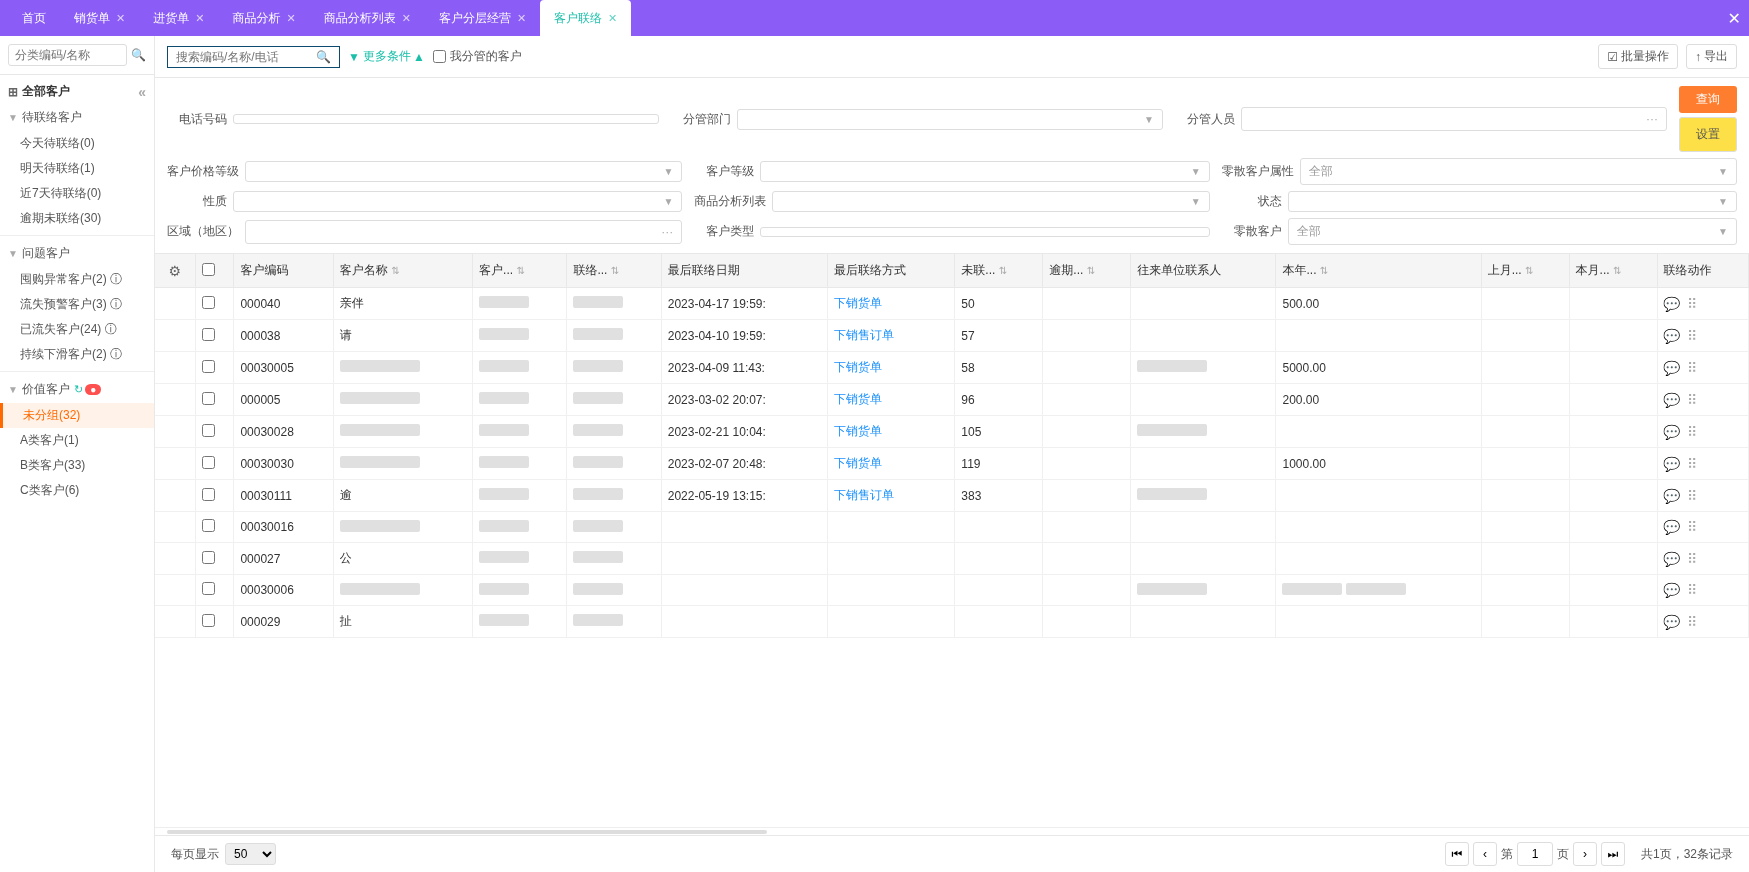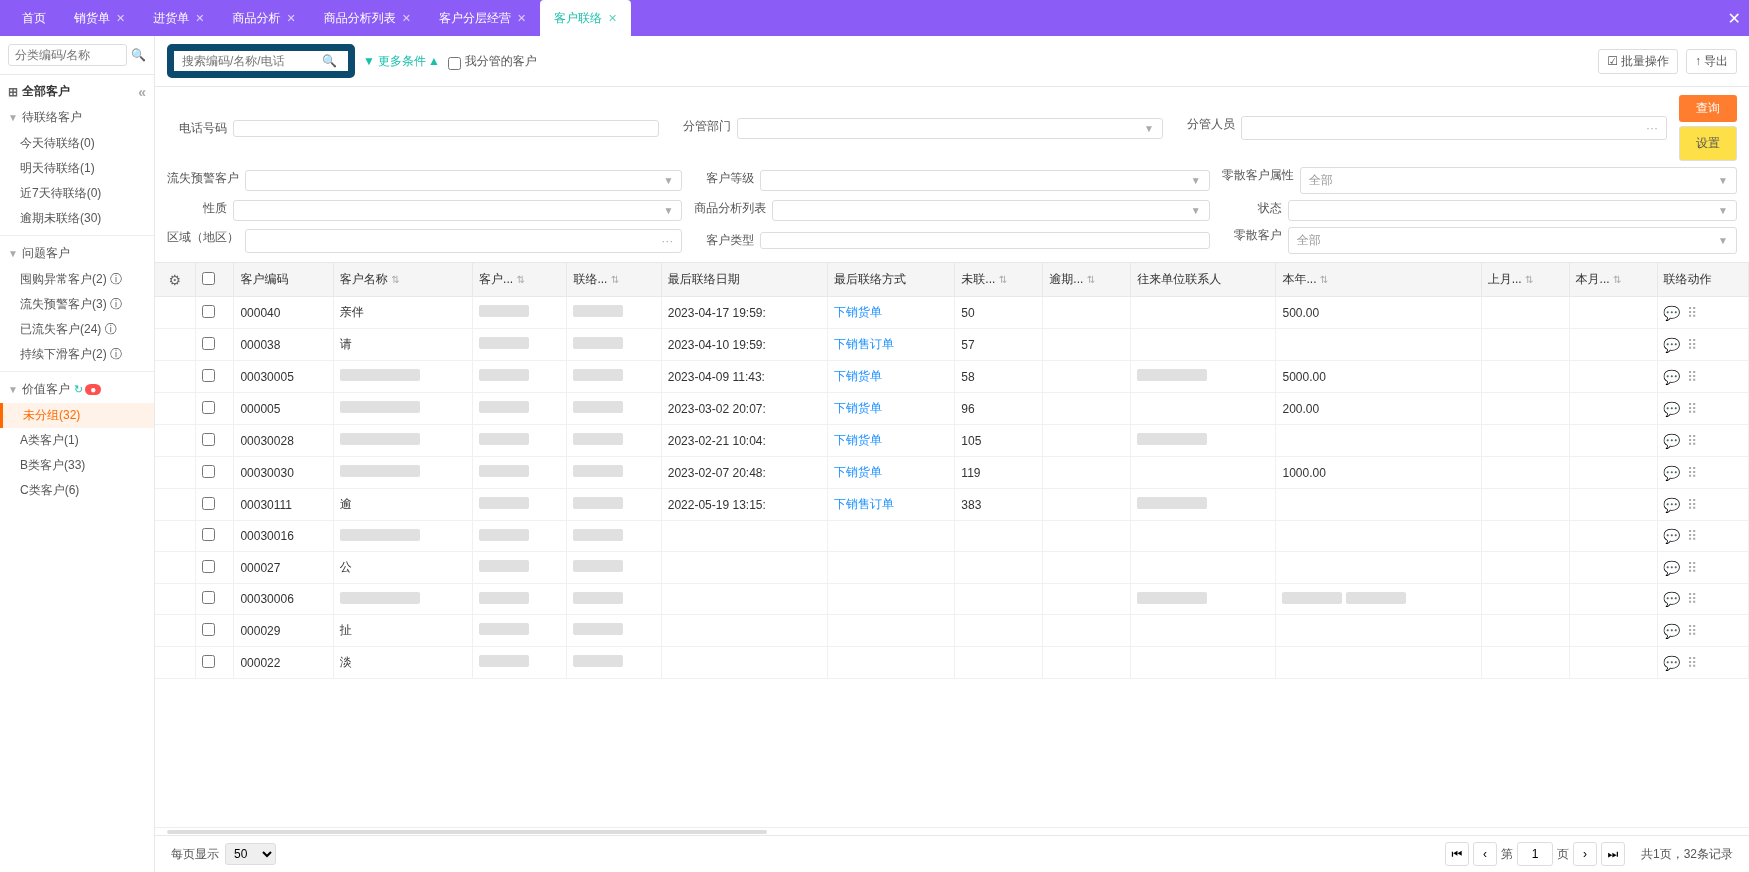--- a/index.html
+++ b/index.html
@@ -133,42 +133,42 @@
       border-bottom: 1px solid #e8e8e8;
       padding: 8px 12px;
       display: flex;
       align-items: center;
       flex-wrap: wrap;
       gap: 8px;
     }
     .filter-toolbar .search-box {
       display: flex;
       align-items: center;
-      border: 7px solid #0c4a6e;
-      border-radius: 5px;
+      border: 1px solid #0c4a6e;
+      border-radius: 0;
       padding: 3px 8px;
-      width: 188px;
+      width: 173px;
     }
     .filter-toolbar .search-box input {
       border: none;
       outline: none;
       width: 100%;
       font-size: 12px;
     }
     .filter-more {
       display: flex;
       align-items: center;
       color: #1abfaa;
       cursor: pointer;
       font-size: 12px;
     }
     .filter-more .filter-icon { margin-right: 3px; }
     .my-customer-check {
       display: flex;
-      align-items: flex-end;
+      align-items: center;
       gap: 4px;
       cursor: pointer;
       color: #555;
     }
     .toolbar-right {
       margin-left: auto;
       display: flex;
       align-items: center;
       gap: 8px;
     }
@@ -193,20 +193,21 @@
     }
     .adv-filter-row {
       display: flex;
       align-items: center;
       gap: 12px;
       margin-bottom: 6px;
     }
     .adv-filter-row:last-child { margin-bottom: 0; }
     .filter-field {
       display: flex;
+      align-items: center;
       flex: 1;
       gap: 6px;
     }
     .filter-field label {
       white-space: nowrap;
       color: #555;
       min-width: 60px;
       text-align: right;
     }
     .filter-input {
@@ -497,21 +498,21 @@
               <span style="color:#aaa;margin-left:auto;cursor:pointer;">···</span>
           </div>
         </div>
         <div class="filter-btn-group">
           <button class="btn-query">查询</button>
           <button class="btn-reset">设置</button>
         </div>
       </div>
       <div class="adv-filter-row">
         <div class="filter-field">
-          <label>流失预警客户</label>
+          <label>客户价格等级</label>
           <div class="filter-input">
             <span></span>
               <span class="down-arrow">▼</span>
           </div>
         </div>
         <div class="filter-field">
           <label>客户等级</label>
           <div class="filter-input">
             <span></span>
               <span class="down-arrow">▼</span>
@@ -829,42 +830,20 @@
       <td></td>
       <td></td>
       <td></td>
       <td>
         <div class="action-icons">
           <span class="action-icon" title="联络">💬</span>
           <span class="action-icon" title="更多">⠿</span>
         </div>
       </td>
     </tr>
-            <tr>
-      <td></td>
-      <td><input type="checkbox" style=""></td>
-      <td>000022</td>
-      <td>淡</td>
-      <td><span style="display:inline-block;width:50px;height:12px;background:#e0e0e0;border-radius:2px;"></span></td>
-      <td><span style="display:inline-block;width:50px;height:12px;background:#e0e0e0;border-radius:2px;"></span></td>
-      <td></td>
-      <td></td>
-      <td></td>
-      <td></td>
-      <td></td>
-      <td></td>
-      <td></td>
-      <td></td>
-      <td>
-        <div class="action-icons">
-          <span class="action-icon" title="联络">💬</span>
-          <span class="action-icon" title="更多">⠿</span>
-        </div>
-      </td>
-    </tr>
           </tbody>
       </table>
     </div>
 
     <div style="height:8px;background:#fff;border-top:1px solid #eee;display:flex;align-items:center;padding:0 12px;">
       <div style="width:600px;height:4px;background:#ddd;border-radius:2px;cursor:pointer;"></div>
     </div>
 
     <div class="footer-bar">
       <div class="page-size-select">

